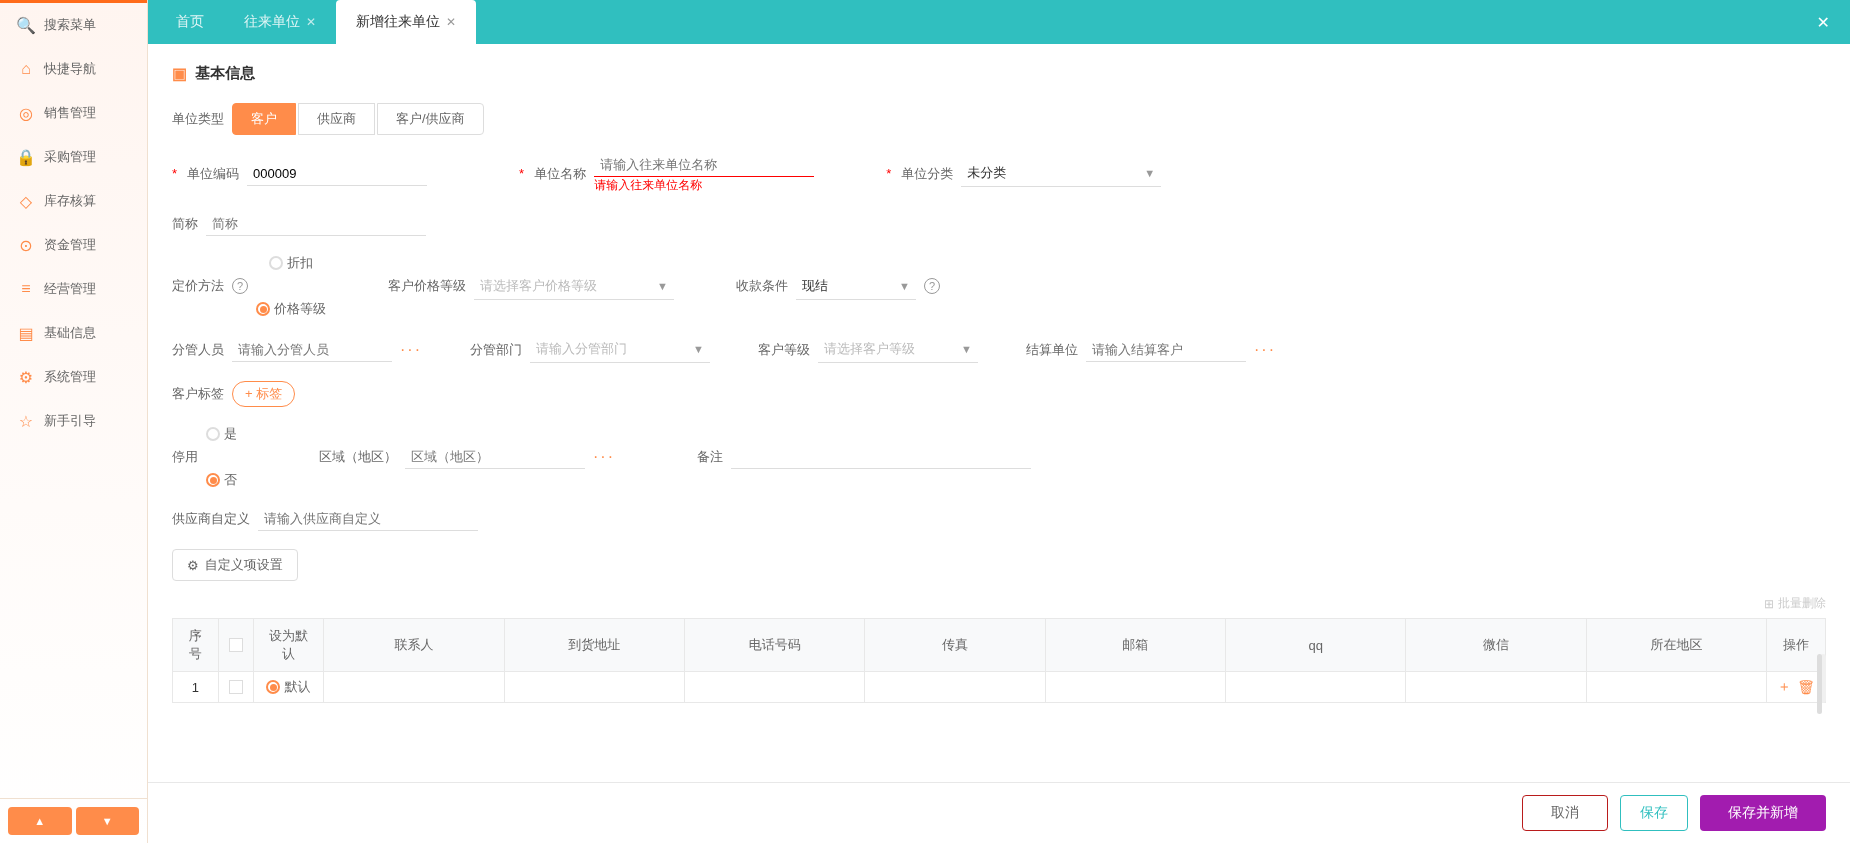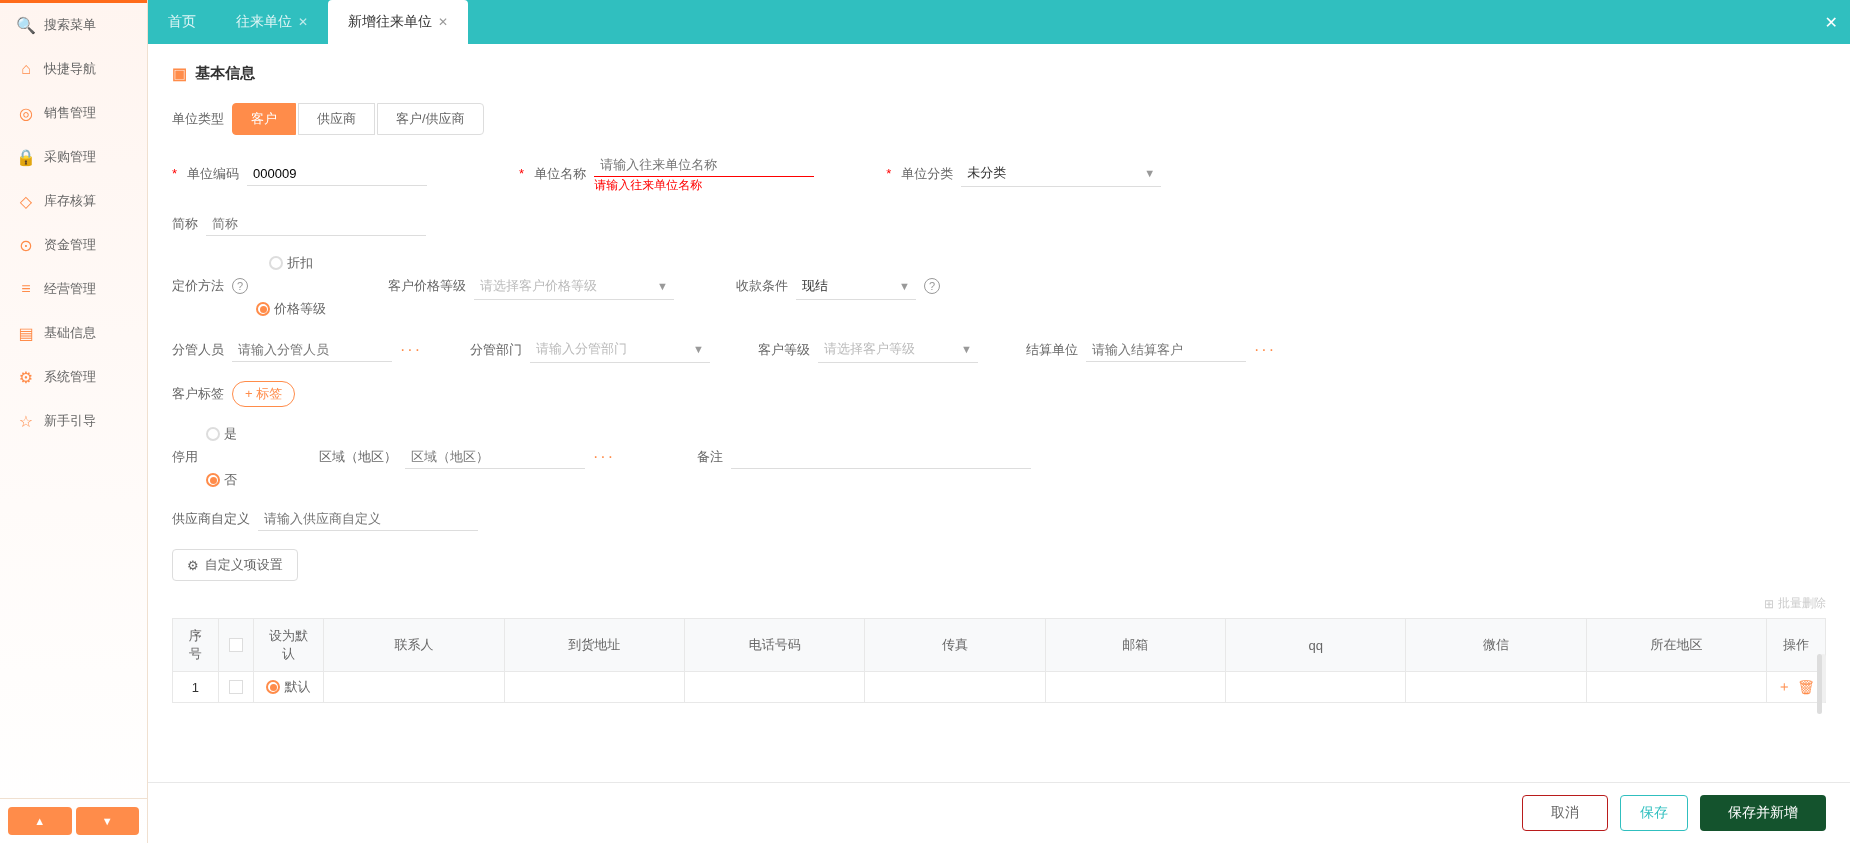--- a/index.html
+++ b/index.html
@@ -64,21 +64,21 @@
       background: #f0f2f5;
       overflow: hidden;
     }
 
     
     .tabs-bar {
       background: #30bfbf;
       display: flex;
       align-items: center;
       height: 44px;
-      padding: 0;
+      padding: 8px;
       flex-shrink: 0;
     }
     .tab {
       display: flex;
       align-items: center;
       gap: 6px;
       padding: 0 20px;
       height: 44px;
       cursor: pointer;
       color: rgba(255,255,255,0.85);
@@ -321,21 +321,21 @@
       border: 1px solid #30bfbf;
       background: white;
       border-radius: 4px;
       cursor: pointer;
       font-size: 14px;
       color: #30bfbf;
     }
     .btn-save-new {
       padding: 8px 28px;
       border: none;
-      background: #14532d;
+      background: #a21caf;
       border-radius: 4px;
       cursor: pointer;
       font-size: 14px;
       color: white;
     }
 
     
     .table-scroll-indicator {
       position: absolute; right: 4px;
       width: 5px; background: #ddd; border-radius: 3px;

